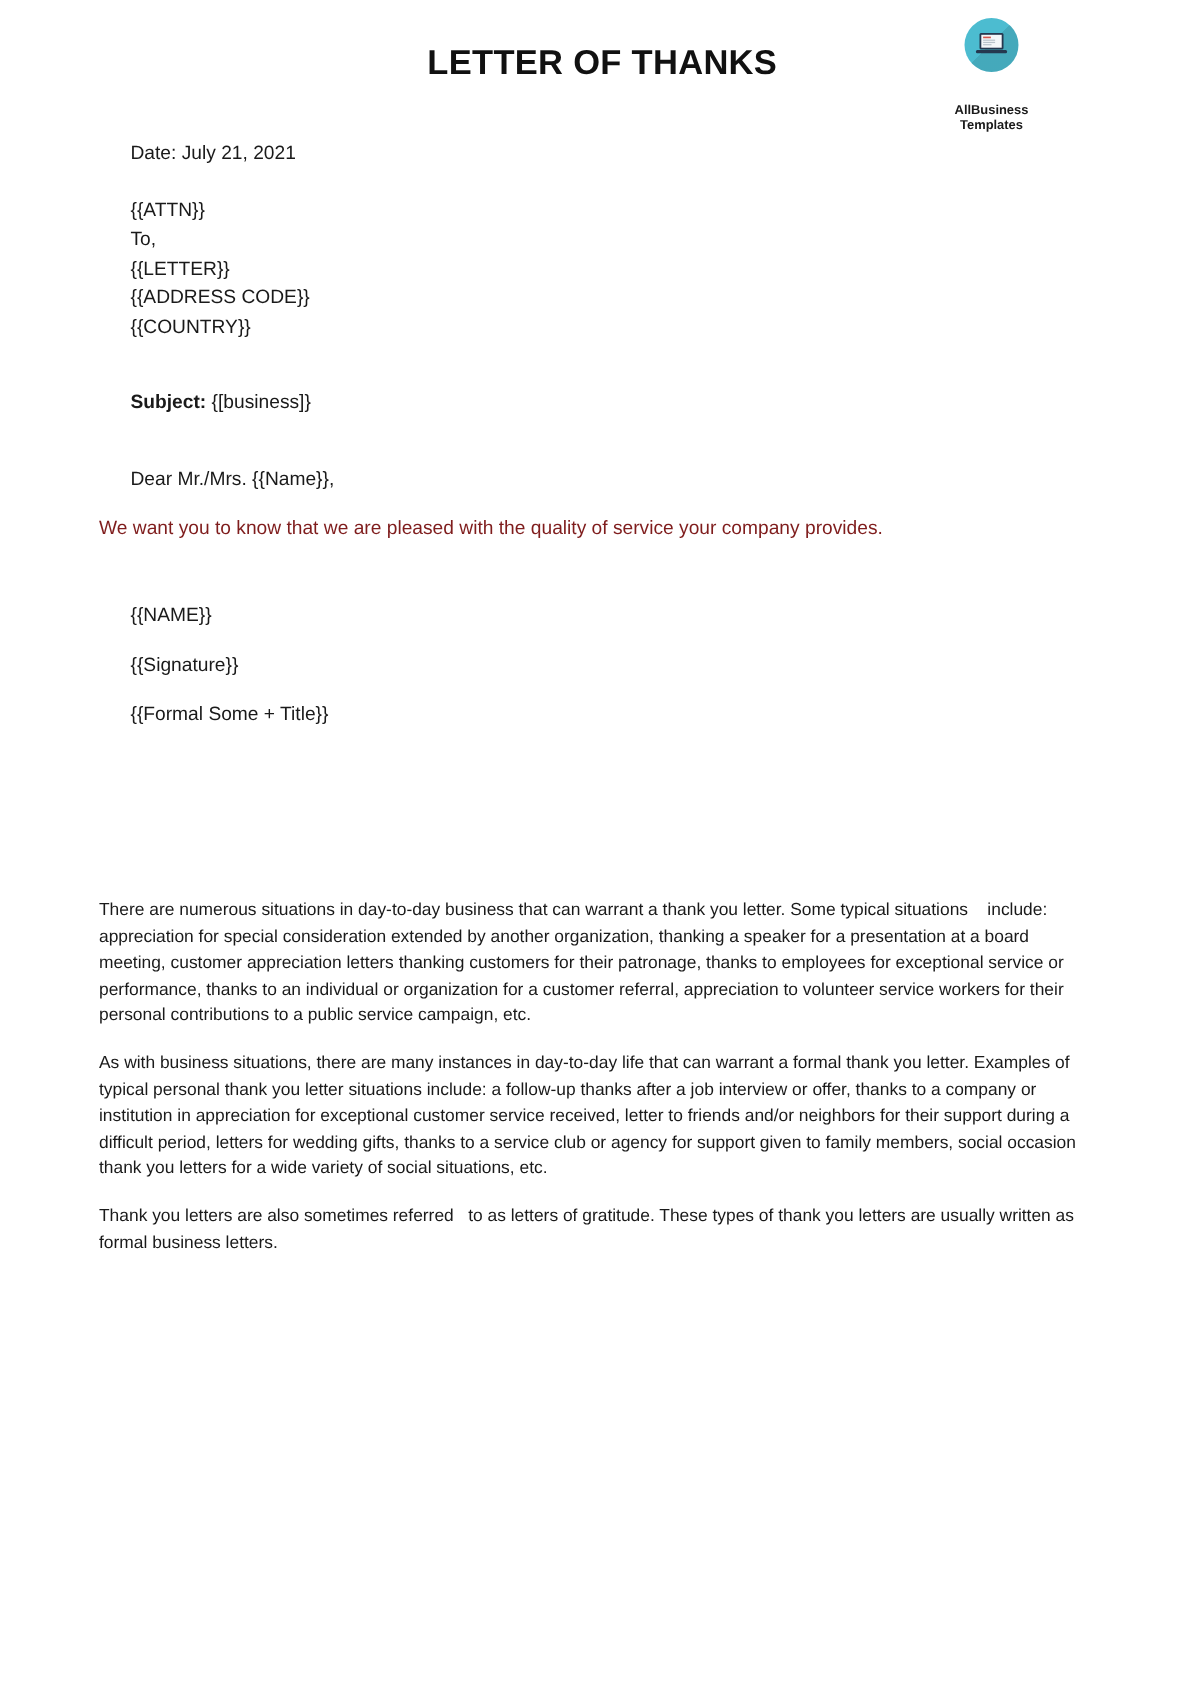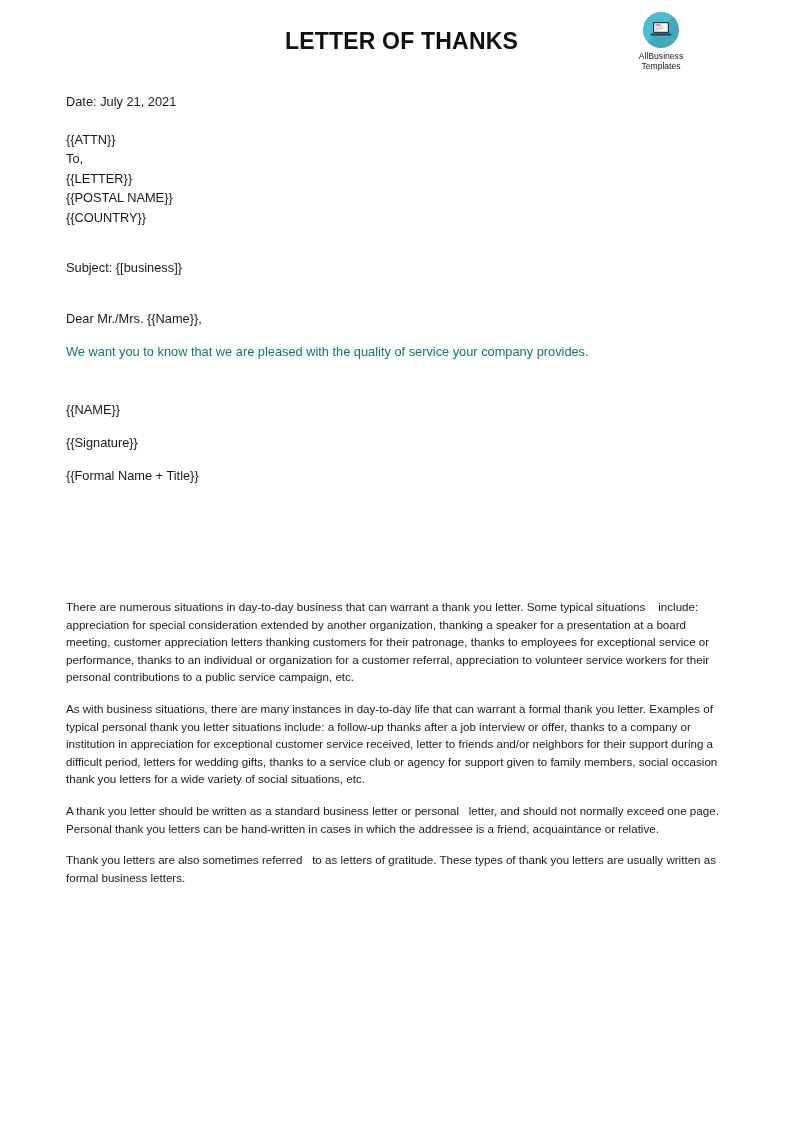--- a/index.html
+++ b/index.html
@@ -61,54 +61,55 @@
     background: linear-gradient(135deg, rgba(0,0,0,0) 48%, rgba(0,0,0,0.10) 48%);
   }
   .logo-glyph {
     position: absolute;
     left: 7px;
     top: 9px;
     width: 22px;
     height: 18px;
   }
   .logo-text {
-    margin-top: 3px;
+    margin-top: 20px;
     font-size: 8.6px;
     line-height: 10.2px;
     color: #1a1a1a;
-    font-weight: normal;
+    font-weight: bold;
   }
 
   
   .body-wrap {
     position: absolute;
     left: 66px;
     top: 92px;
     width: 656px;
   }
 
   .line {
     font-size: 12.8px;
     line-height: 19.6px;
     color: #1a1a1a;
     white-space: pre-wrap;
+    margin-left: 21px;
   }
 
   .gap-date   { height: 18px; }
   .gap-addr   { height: 30px; }
   .gap-subj   { height: 32px; }
   .gap-p      { height: 13px; }
   .gap-sign   { height: 13px; }
 
-  .subject-label { font-weight: normal; }
+  .subject-label { font-weight: bold; }
 
   .para {
     font-size: 12.8px;
     line-height: 19.6px;
-    color: #0f766e;
+    color: #7f1d1d;
     text-align: left;
   }
 
   
   .notes {
     position: absolute;
     left: 66px;
     top: 598px;
     width: 656px;
   }
@@ -150,21 +151,21 @@
 
   <div class="body-wrap">
 
     <div class="line">Date: July 21, 2021</div>
 
     <div class="gap-date"></div>
 
     <div class="line">{{ATTN}}</div>
     <div class="line">To,</div>
     <div class="line">{{LETTER}}</div>
-    <div class="line">{{POSTAL NAME}}</div>
+    <div class="line">{{ADDRESS CODE}}</div>
     <div class="line">{{COUNTRY}}</div>
 
     <div class="gap-addr"></div>
 
     <div class="line"><span class="subject-label">Subject:</span> <span>{[business]}</span></div>
 
     <div class="gap-subj"></div>
 
     <div class="line">Dear Mr./Mrs. {{Name}},</div>
 
@@ -181,23 +182,22 @@
     <div class="gap-sign"></div>
 
     <div class="line">{{NAME}}</div>
 
     <div class="gap-sign"></div>
 
     <div class="line">{{Signature}}</div>
 
     <div class="gap-sign"></div>
 
-    <div class="line">{{Formal Name + Title}}</div>
+    <div class="line">{{Formal Some + Title}}</div>
   </div>
 
   <div class="notes">
     <p class="note">There are numerous situations in day-to-day business that can warrant a thank you letter. Some typical situations    include: appreciation for special consideration extended by another organization, thanking a speaker for a presentation at a board meeting, customer appreciation letters thanking customers for their patronage, thanks to employees for exceptional service or performance, thanks to an individual or organization for a customer referral, appreciation to volunteer service workers for their personal contributions to a public service campaign, etc.</p>
     <p class="note">As with business situations, there are many instances in day-to-day life that can warrant a formal thank you letter. Examples of typical personal thank you letter situations include: a follow-up thanks after a job interview or offer, thanks to a company or institution in appreciation for exceptional customer service received, letter to friends and/or neighbors for their support during a difficult period, letters for wedding gifts, thanks to a service club or agency for support given to family members, social occasion thank you letters for a wide variety of social situations, etc.</p>
-    <p class="note">A thank you letter should be written as a standard business letter or personal   letter, and should not normally exceed one page. Personal thank you letters can be hand-written in cases in which the addressee is a friend, acquaintance or relative.</p>
     <p class="note">Thank you letters are also sometimes referred   to as letters of gratitude. These types of thank you letters are usually written as formal business letters.</p>
   </div>
 
 </div>
 
 </body></html>

